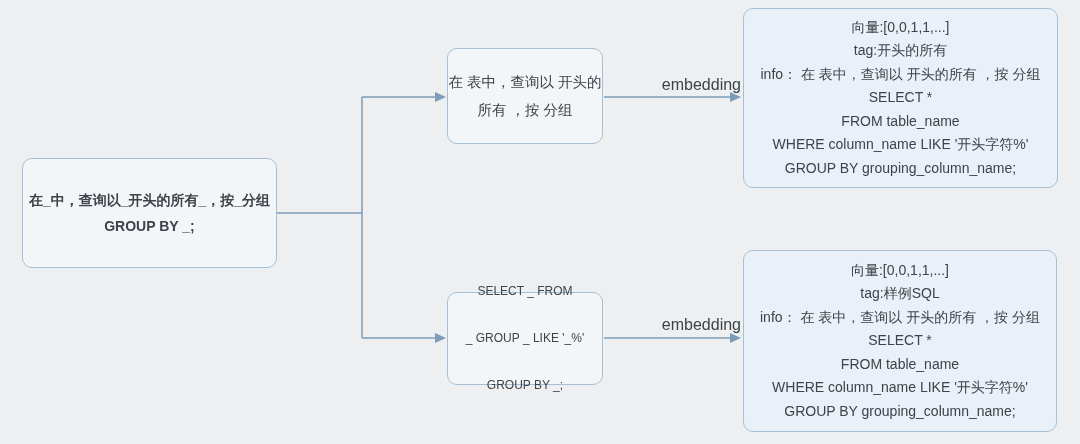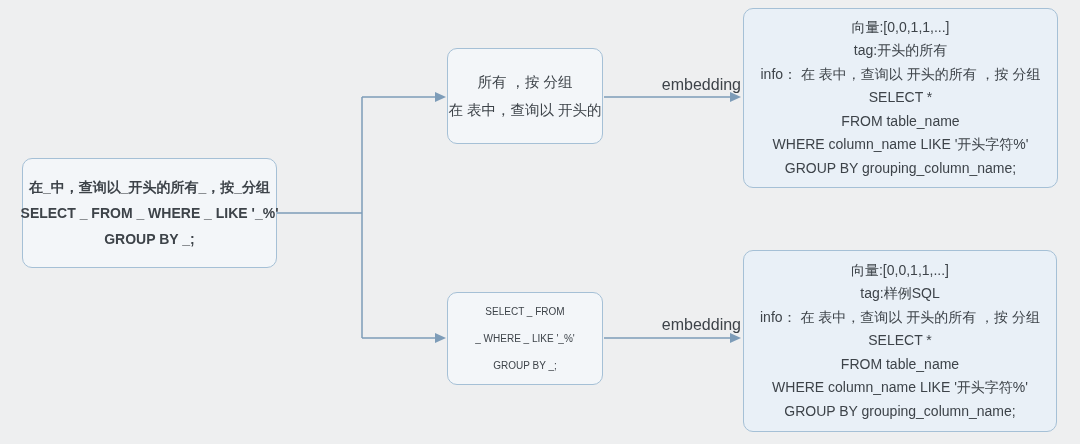--- a/index.html
+++ b/index.html
@@ -39,21 +39,21 @@
     font-size: 14px; line-height: 26px; font-weight: bold;
   }
   .box-sample-question {
     left: 447px; top: 48px; width: 156px; height: 96px;
     background: var(--box_fill_light, #f3f6f9);
     font-size: 14.5px; line-height: 28px;
   }
   .box-sample-sql {
     left: 447px; top: 292px; width: 156px; height: 93px;
     background: var(--box_fill_light, #f3f6f9);
-    font-size: 10px; line-height: 27px;
+    font-size: 12px; line-height: 27px; gap: 20px;
   }
   .box-question-vector {
     left: 743px; top: 8px; width: 315px; height: 180px;
     background: var(--box_fill_blue, #e9f0f7);
     font-size: 14px; line-height: 23.5px;
   }
   .box-sql-vector {
     left: 743px; top: 250px; width: 314px; height: 182px;
     background: var(--box_fill_blue, #e9f0f7);
     font-size: 14px; line-height: 23.5px;
@@ -87,32 +87,31 @@
 
     <line x1="604" y1="97" x2="731" y2="97" stroke="#7d9cb8" stroke-width="1.5"></line>
     <polygon points="741,97 730,92 730,102" fill="#7d9cb8"></polygon>
 
     <line x1="604" y1="338" x2="731" y2="338" stroke="#7d9cb8" stroke-width="1.5"></line>
     <polygon points="741,338 730,333 730,343" fill="#7d9cb8"></polygon>
   </svg>
 
   <div class="box box-template">
     <div class="line">在_中，查询以_开头的所有_，按_分组</div>
-    <div class="line">SELECT _ FROM _ WHERE _ LIKE '_%'</div>
     <div class="line">GROUP BY _;</div>
   </div>
 
   <div class="box box-sample-question">
+    <div class="line">在 表中，查询以 开头的</div>
     <div class="line">所有 ，按 分组</div>
-    <div class="line">在 表中，查询以 开头的</div>
   </div>
 
   <div class="box box-sample-sql">
     <div class="line">SELECT _ FROM</div>
-    <div class="line">_ WHERE _ LIKE '_%'</div>
+    <div class="line">_ GROUP _ LIKE '_%'</div>
     <div class="line">GROUP BY _;</div>
   </div>
 
   <div class="edge-label edge-label-top">embedding</div>
   <div class="edge-label edge-label-bottom">embedding</div>
 
   <div class="box box-question-vector">
     <div class="line">向量:[0,0,1,1,...]</div>
     <div class="line">tag:开头的所有</div>
     <div class="line">info： 在 表中，查询以 开头的所有 ，按 分组</div>

